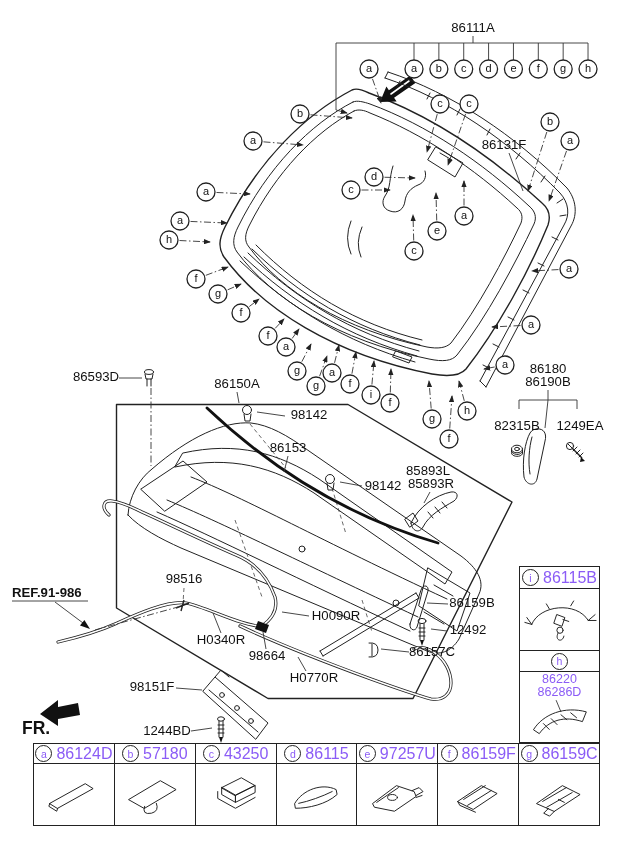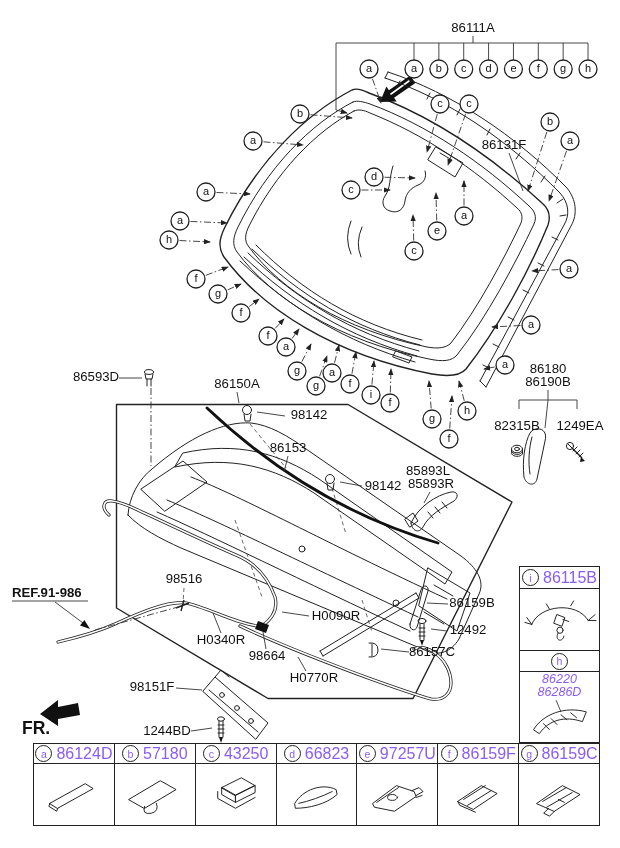--- a/index.html
+++ b/index.html
@@ -22,21 +22,21 @@
   svg .colt{font:11px "Liberation Sans",sans-serif;fill:#111;}
   
   .panel{position:absolute;left:519px;top:566px;width:81px;height:177px;
          border:1.6px solid #222;box-sizing:border-box;background:#fff;}
   .p-head{height:22px;border-bottom:1.4px solid #222;display:flex;align-items:center;
           justify-content:center;gap:4px;box-sizing:border-box;}
   .p-cell{position:relative;box-sizing:border-box;}
   .p-cell.c1{height:62px;border-bottom:1.4px solid #222;}
   .p-head.h2{height:21px;border-bottom:1.4px solid #222;}
   .p-cell.c2{height:69px;}
-  .p-codes{font-size:12.5px;text-align:center;line-height:13px;padding-top:1px;font-style:italic;}
+  .p-codes{font-size:12.5px;text-align:center;line-height:13px;padding-top:1px;}
   .legend{position:absolute;left:33px;top:743px;width:567px;height:83px;
           border:1.6px solid #222;box-sizing:border-box;display:flex;background:#fff;}
   .col{flex:1;border-right:1.4px solid #222;display:flex;flex-direction:column;box-sizing:border-box;}
   .col:last-child{border-right:none;}
   .t-head{height:20px;border-bottom:1.4px solid #222;display:flex;align-items:center;
           justify-content:center;gap:4px;box-sizing:border-box;}
   .t-cell{flex:1;position:relative;}
   .cl{display:inline-flex;width:15px;height:15px;border:1.2px solid #222;border-radius:50%;
       align-items:center;justify-content:center;font-size:10.5px;flex:0 0 auto;background:#fff;}
   .code{font-size:16px;white-space:nowrap;}
@@ -457,21 +457,21 @@
       <svg class="icon-svg" viewBox="0 0 81 62">
         <path class="s" d="M26,24 L46,14 L60,22 L40,32 Z"></path>
         <path class="s" d="M26,24 L26,31 L40,39 L40,32 Z M40,32 L40,39 L60,29 L60,22 Z"></path>
         <path class="s" d="M22,28 L22,35 L40,45 L60,34"></path>
       </svg>
     </div>
   </div>
   <div class="col">
     <div class="t-head">
       <span class="cl">d</span>
-      <span class="code">66823</span>
+      <span class="code">86115</span>
     </div>
     <div class="t-cell">
       <svg class="icon-svg" viewBox="0 0 81 62">
         <path class="s" d="M18,40 C26,26 46,19 60,26 L61,31 C50,41 32,45 19,45 Z"></path>
         <path class="s" d="M22,40 C32,38 46,33 56,28"></path>
       </svg>
     </div>
   </div>
   <div class="col">
     <div class="t-head">

